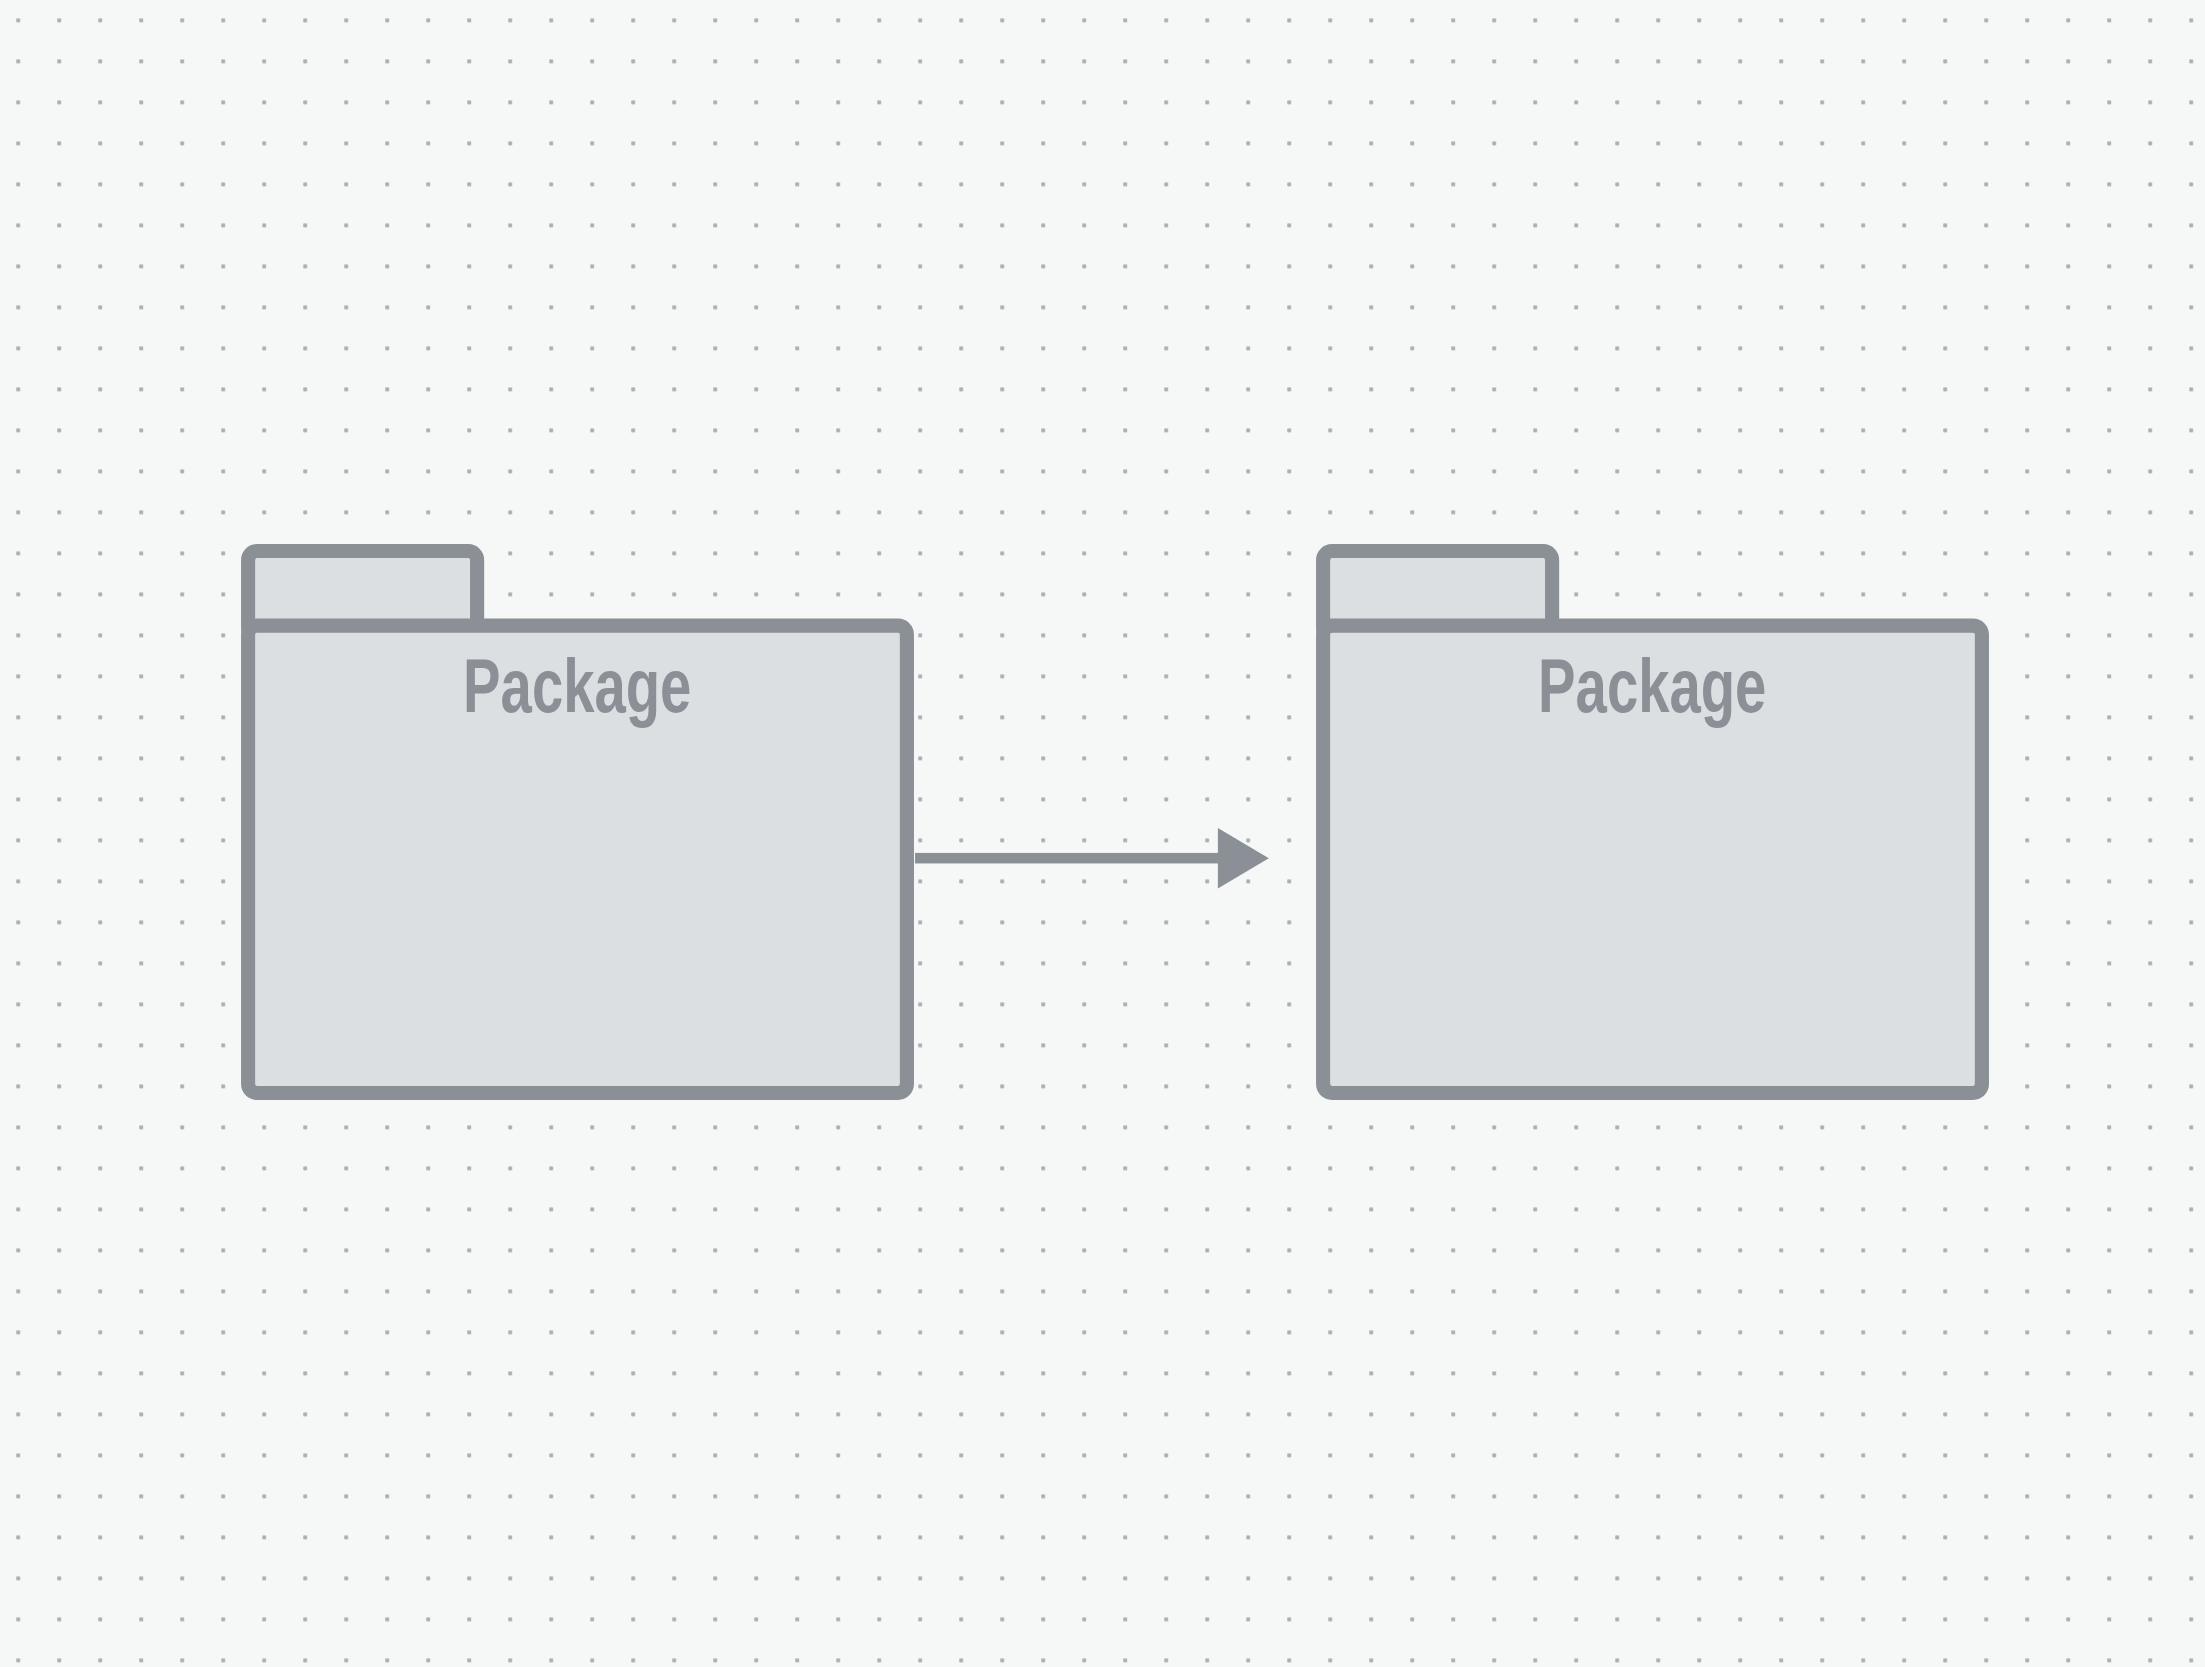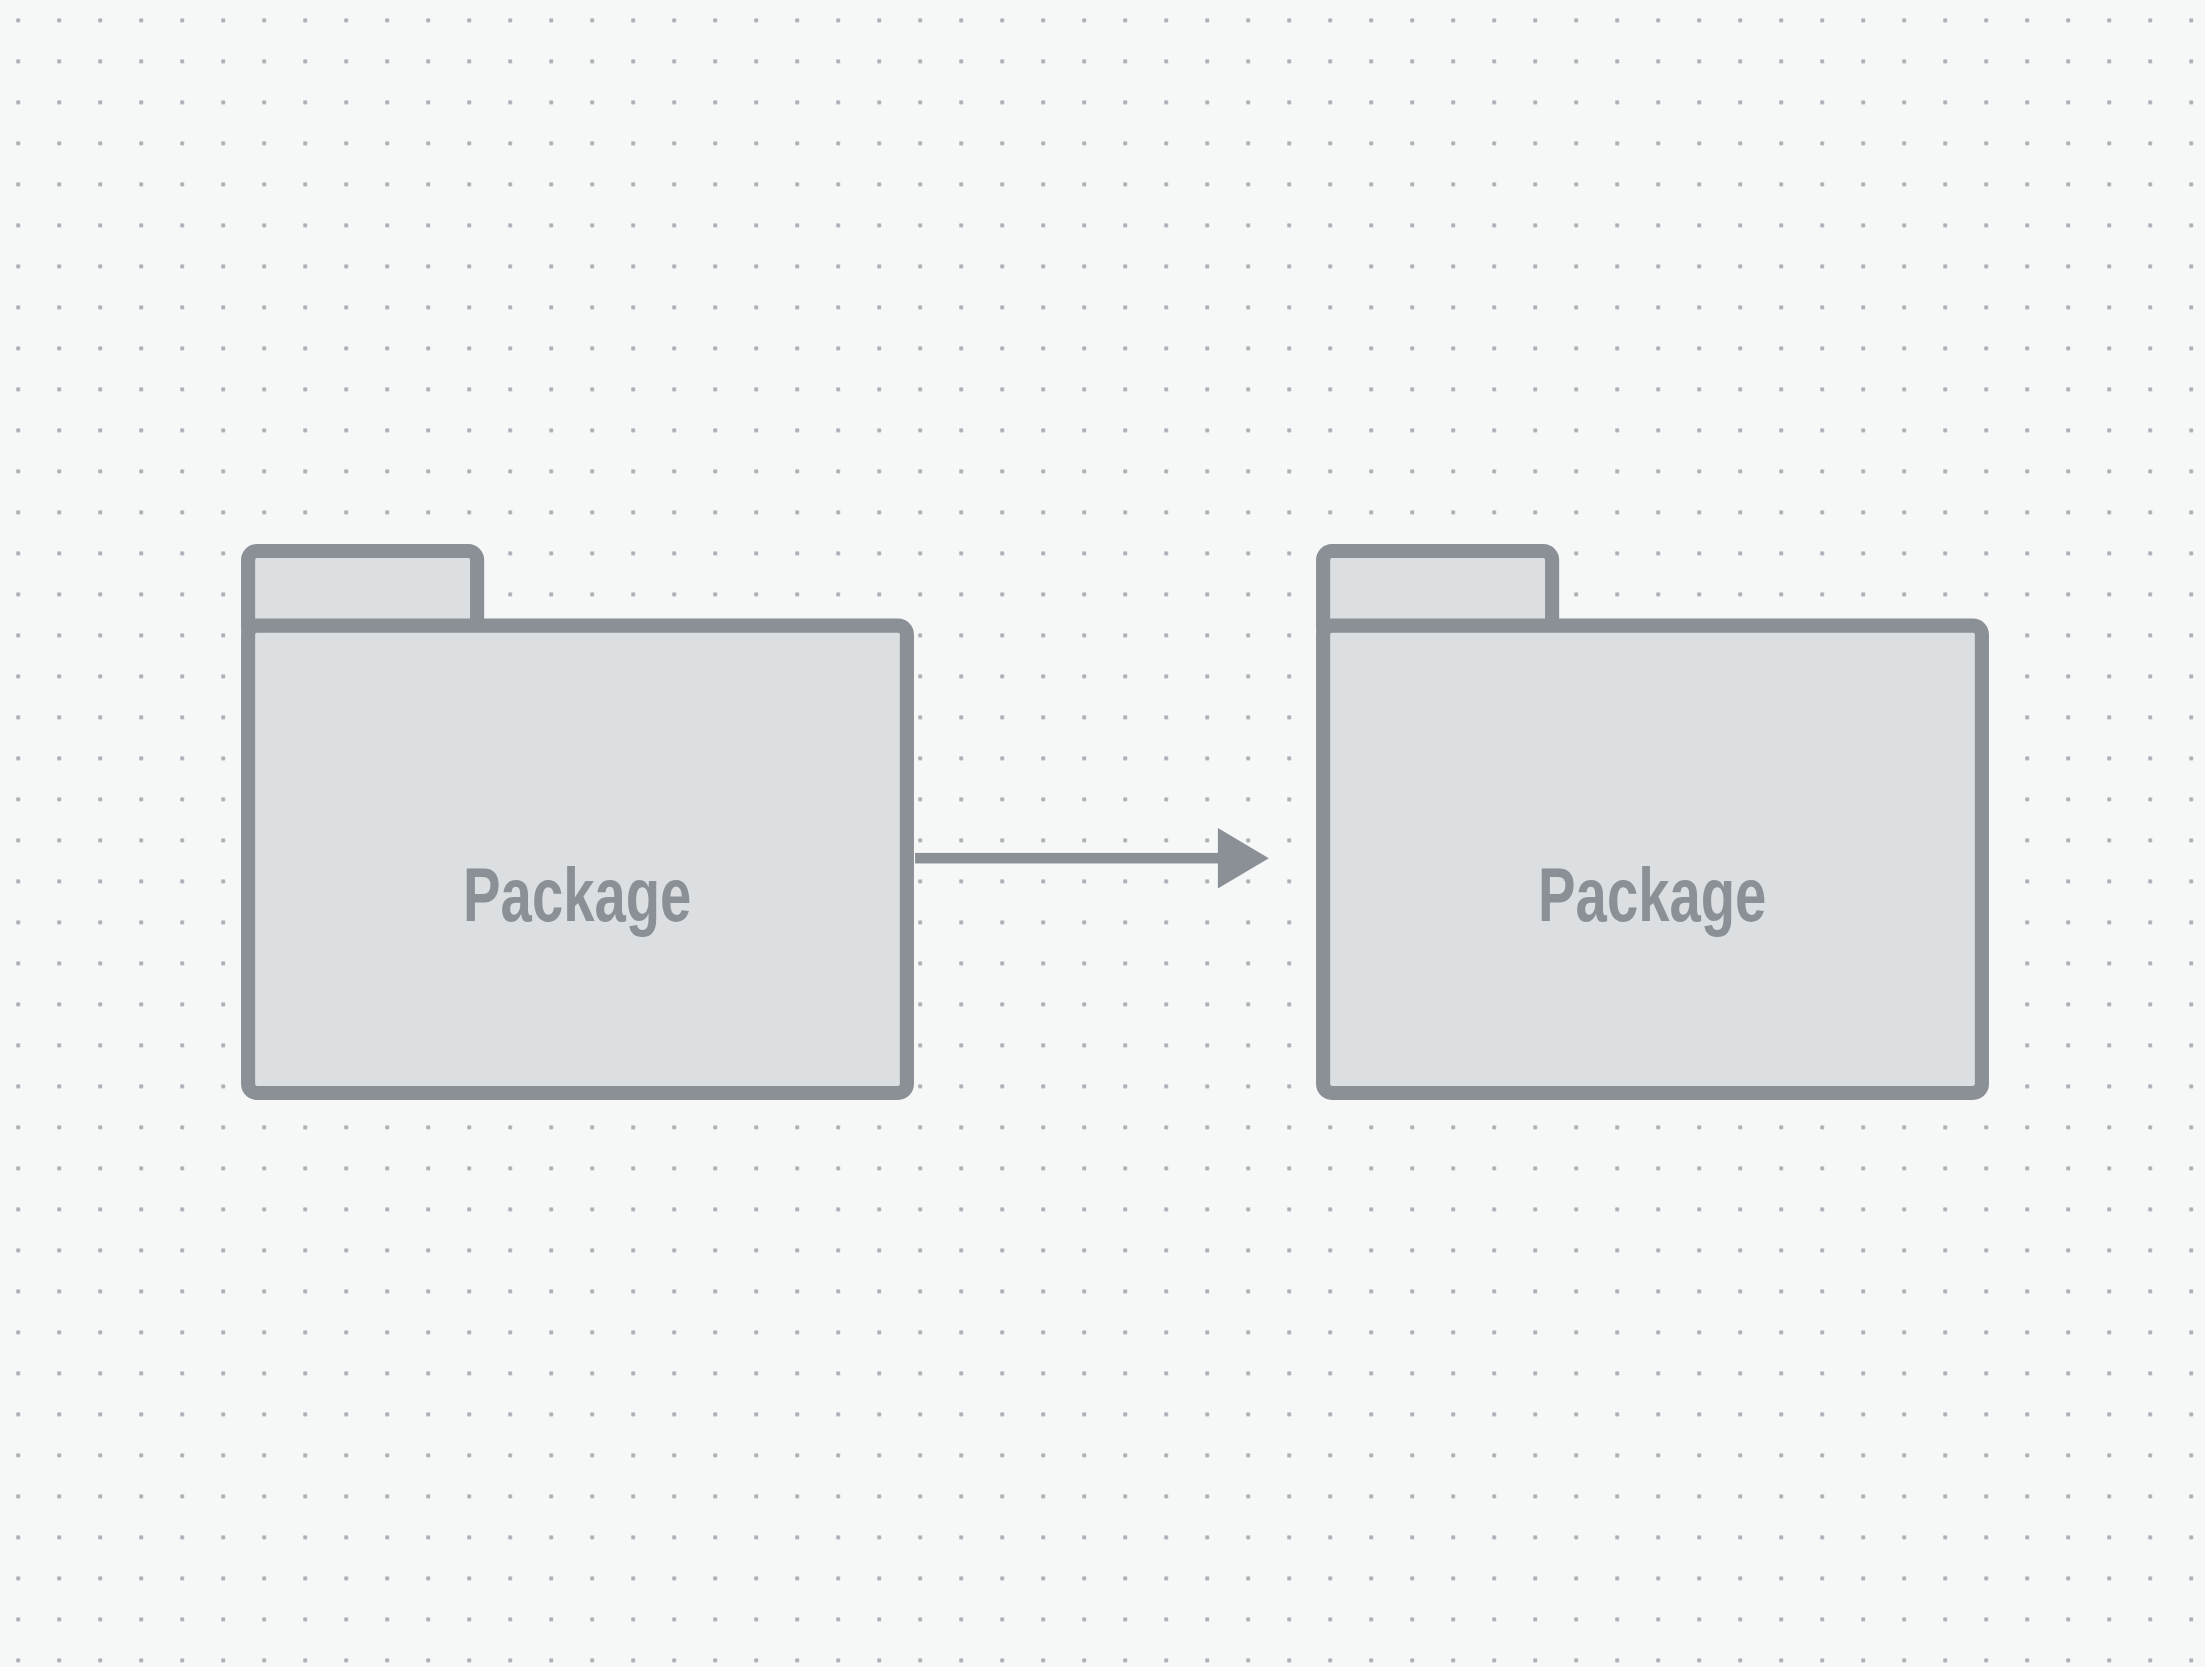--- a/index.html
+++ b/index.html
@@ -29,24 +29,23 @@
   .node svg{position:absolute;left:0;top:0;display:block;}
   .shape{
     fill:var(--shape-fill);
     stroke:var(--shape-stroke);
     stroke-width:32px;
   }
 
   .label-wrap{
     position:absolute;
     left:0;right:0;top:75px;bottom:0;
-    display:flex;align-items:center;justify-content:center;
+    display:flex;align-items:flex-start;justify-content:center;
     padding-top:29px;
     pointer-events:none;
-    margin-top:41px;
   }
   .label{
     display:inline-block;
     font-size:76px;
     font-weight:700;
     line-height:1;
     color:var(--label-color);
     transform:scaleX(0.74);
     white-space:nowrap;
   }

